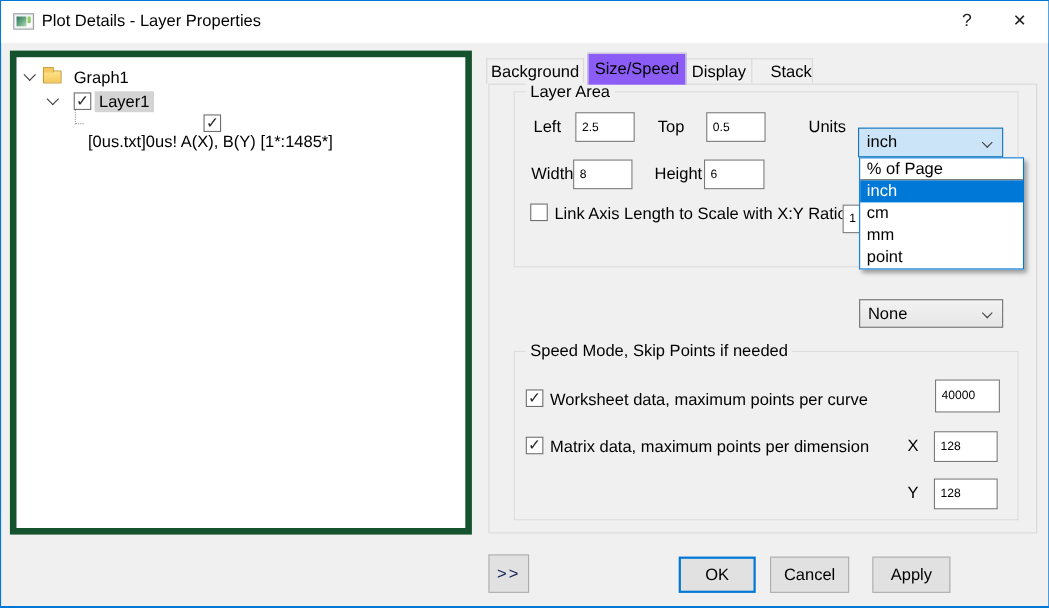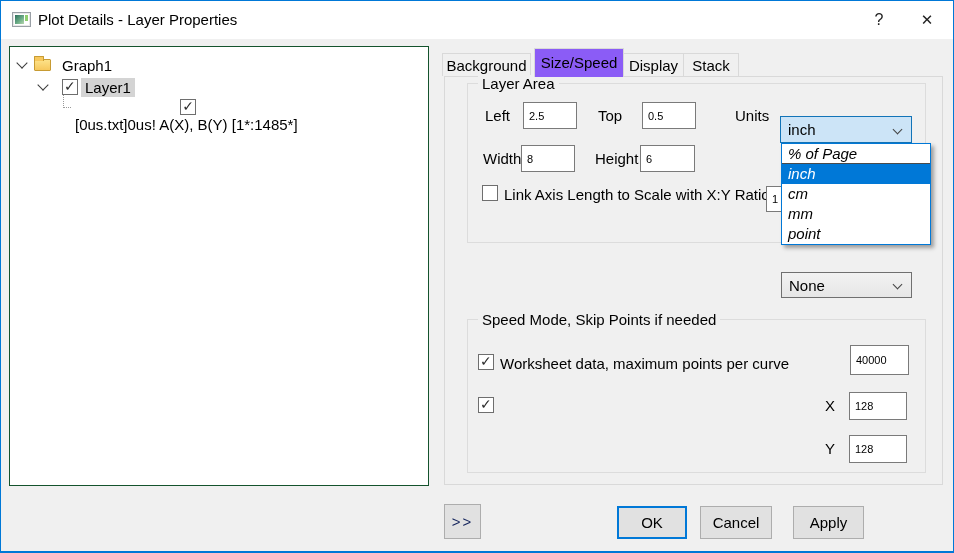--- a/index.html
+++ b/index.html
@@ -19,21 +19,21 @@
     background:linear-gradient(135deg,#2e6e5e 0%,#6aab85 55%,#b9d8b0 100%); }
   #app-icon .bar { position:absolute; right:2px; top:2px; width:3px; height:6px; background:#8fce6f; }
   #window-title { position:absolute; left:37px; top:0; line-height:38px; font-size:15px; }
   #help-button  { position:absolute; left:856px; top:0; width:44px; height:37px; text-align:center;
     line-height:37px; font-size:16px; color:#222; cursor:default; }
   #close-button { position:absolute; left:900px; top:0; width:52px; height:37px; text-align:center;
     line-height:37px; font-size:15px; color:#222; cursor:default; }
 
   
   #tree-panel { position:absolute; left:8px; top:45px; width:420px; height:440px;
-    background:#fff; border:1px solid #14532d; }
+    background:#fff; border:6px solid #14532d; }
   .tree-row { position:absolute; height:20px; display:flex; align-items:center; }
   #tree-row-1 { left:6px;  top:8px;  }
   #tree-row-2 { left:27px; top:30px; }
   #tree-row-3 { left:61px; top:52px;flex-direction:column; }
   .chevron-down { width:8px; height:8px; border-left:1px solid #3b3b3b; border-bottom:1px solid #3b3b3b;
     transform:rotate(-45deg); margin:-4px 8px 0 2px; flex:none; }
   .folder { position:relative; width:17px; height:12px; margin-right:7px; flex:none;
     background:linear-gradient(180deg,#fde289 0%,#f7c85d 100%); border:1px solid #c79b33; border-radius:1px; }
   .folder:before { content:""; position:absolute; left:-1px; top:-4px; width:8px; height:4px;
     background:#f7c85d; border:1px solid #c79b33; border-bottom:none; border-radius:1px 1px 0 0; }
@@ -49,21 +49,21 @@
 
   
   #tab-page { position:absolute; left:443px; top:75px; width:499px; height:409px;
     background:#f0f0f0; border:1px solid #d9d9d9; }
   .tab { position:absolute; text-align:center; background:#f0f0f0;
     border:1px solid #d9d9d9; border-bottom:none; line-height:23px; height:23px; top:52px; cursor:default; }
   .tab.active { background:#8b5cf6; top:47px; height:29px; line-height:27px; z-index:3; }
   #tab-background { left:441px; width:89px; }
   #tab-sizespeed  { left:533px; width:90px; }
   #tab-display    { left:622px; width:61px; }
-  #tab-stack      { left:682px; width:56px; }
+  #tab-stack      { left:682px; width:56px;text-align:right; }
 
   
   .groupbox { position:absolute; border:1px solid #dcdcdc; }
   .groupbox > .group-title { position:absolute; top:-9px; left:10px; background:#f0f0f0; padding:0 4px; }
   #layer-area-group { left:466px; top:82px;  width:459px; height:160px; }
   #speed-group      { left:466px; top:318px; width:459px; height:154px; }
 
   
   .field-label { position:absolute; white-space:nowrap; }
   .textbox { position:absolute; background:#fff; border:1px solid #7a7a7a;
@@ -85,21 +85,21 @@
 
   
   #units-combo { position:absolute; left:779px; top:115px; width:132px; height:27px;
     background:#cce4f7; border:1px solid #1274b8; display:flex; align-items:center; z-index:5; }
   #units-combo .combo-text { padding-left:7px; }
   .combo-chevron { position:absolute; right:10px; top:9px; width:7px; height:7px;
     border-left:1px solid #444; border-bottom:1px solid #444; transform:rotate(-45deg); }
 
   #units-listbox { position:absolute; left:780px; top:142px; width:150px;
     background:#fff; border:1px solid #0078d7; z-index:6; box-shadow:3px 3px 4px rgba(0,0,0,0.35); }
-  .list-option { height:20px; line-height:20px; padding-left:6px; cursor:default;font-style:italic; }
+  .list-option { height:20px; line-height:20px; padding-left:6px; cursor:default; }
   .list-option.first { border-bottom:1px solid #4a4a4a; }
   .list-option.selected { background:#0078d7; color:#fff; }
 
   
   #caching-label { position:absolute; left:560px; top:277px; width:202px; text-align:right; }
   #caching-combo { position:absolute; left:780px; top:271px; width:131px; height:26px;
     background:linear-gradient(180deg,#f2f2f2,#e6e6e6); border:1px solid #707070;
     display:flex; align-items:center; }
   #caching-combo .combo-text { padding-left:7px; }
   #caching-combo .combo-chevron { top:8px; }
@@ -206,20 +206,21 @@
   </div>
 
   <div class="groupbox" id="speed-group">
     <span class="group-title">Speed Mode, Skip Points if needed</span>
 
     <span class="checkbox checked" id="worksheet-checkbox"></span>
     <span class="field-label" id="worksheet-label">Worksheet data, maximum points per curve</span>
     <input class="textbox" id="worksheet-input" value="40000" style="">
 
     <span class="checkbox checked" id="matrix-checkbox"></span>
+    <span class="field-label" id="matrix-label">Matrix data, maximum points per dimension</span>
 
     <span class="field-label" id="matrix-x-label">X</span>
     <input class="textbox" id="matrix-x-input" value="128" style="">
 
     <span class="field-label" id="matrix-y-label">Y</span>
     <input class="textbox" id="matrix-y-input" value="128" style="">
   </div>
 
   <div class="button" id="expand-button">&gt;&gt;</div>
   <div class="button" id="ok-button">OK</div>

